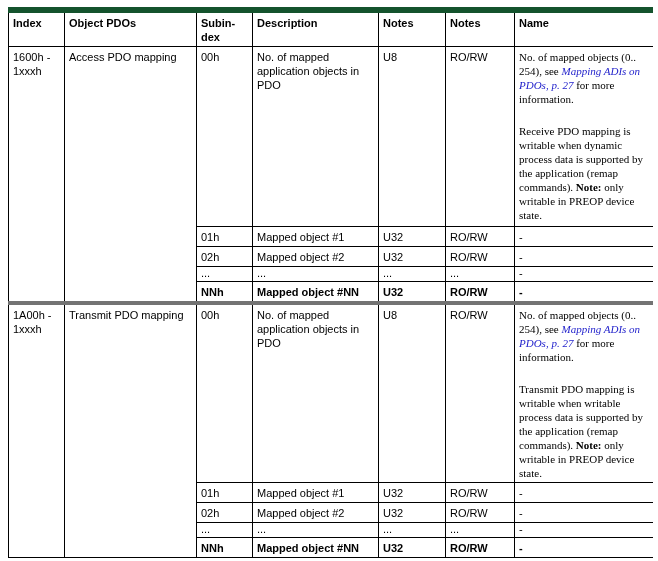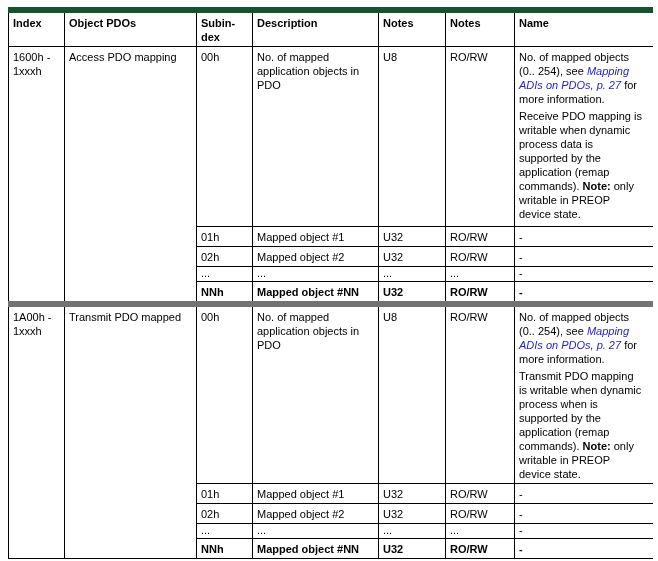--- a/index.html
+++ b/index.html
@@ -37,23 +37,23 @@
   }
   .last { border-right: none; }
   .prewrap { white-space: pre-line; }
   tr.r-header   { height: 31px; }
   tr.r-main1    { height: 180px; }
   tr.r-main2    { height: 177px; }
   tr.r-sub      { height: 14px; }
   tr.r-dots     { height: 13px; }
   tr.r-dots td  { padding-top: 1px; line-height: 11px; }
   tr.r-nn       { height: 20px; font-weight: bold; }
-  tr.sep td     { border-top: 6px solid #737373; }
-  .notes-cell { padding-right: 8px; }
-  .notes-p2 { margin-top: 3px; }
+  tr.sep td     { border-top: 4px solid #737373; }
+  .notes-cell { padding-right: 8px; font-family: Liberation Serif, serif; }
+  .notes-p2 { margin-top: 18px; }
   a.xref {
     color: #2424cc;
     font-style: italic;
     text-decoration: none;
     cursor: pointer;
   }
   b.note-label { font-weight: bold; }
 </style>
 </head>
 <body>
@@ -121,28 +121,28 @@
         <td>NNh</td>
         <td>Mapped object #NN</td>
         <td>U32</td>
         <td>RO/RW</td>
         <td class="last">-</td>
       </tr>
 
       <tr class="r-main2 sep">
         <td class="prewrap" rowspan="5">1A00h -
 1xxxh</td>
-        <td rowspan="5">Transmit PDO mapped</td>
+        <td rowspan="5">Transmit PDO mapping</td>
         <td>00h</td>
         <td>No. of mapped application objects in PDO</td>
         <td>U8</td>
         <td>RO/RW</td>
         <td class="last notes-cell">
           <div class="notes-p"><span>No. of mapped objects (0.. 254), see </span><a class="xref">Mapping ADIs on PDOs, p. 27</a><span> for more information.</span></div>
-          <div class="notes-p notes-p2"><span>Transmit PDO mapping is writable when dynamic process when is supported by the application (remap commands). </span><b class="note-label">Note:</b><span> only writable in PREOP device state.</span></div>
+          <div class="notes-p notes-p2"><span>Transmit PDO mapping is writable when writable process data is supported by the application (remap commands). </span><b class="note-label">Note:</b><span> only writable in PREOP device state.</span></div>
         </td>
       </tr>
       <tr class="r-sub">
         <td>01h</td>
         <td>Mapped object #1</td>
         <td>U32</td>
         <td>RO/RW</td>
         <td class="last">-</td>
       </tr>
       <tr class="r-sub">

